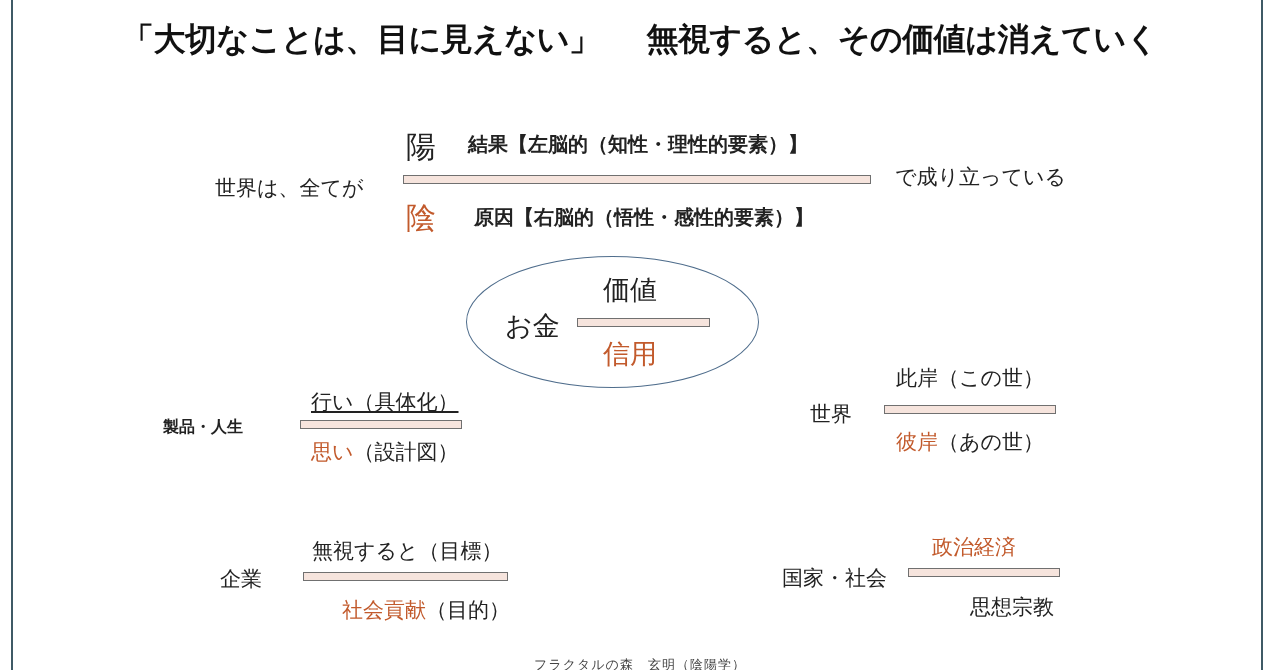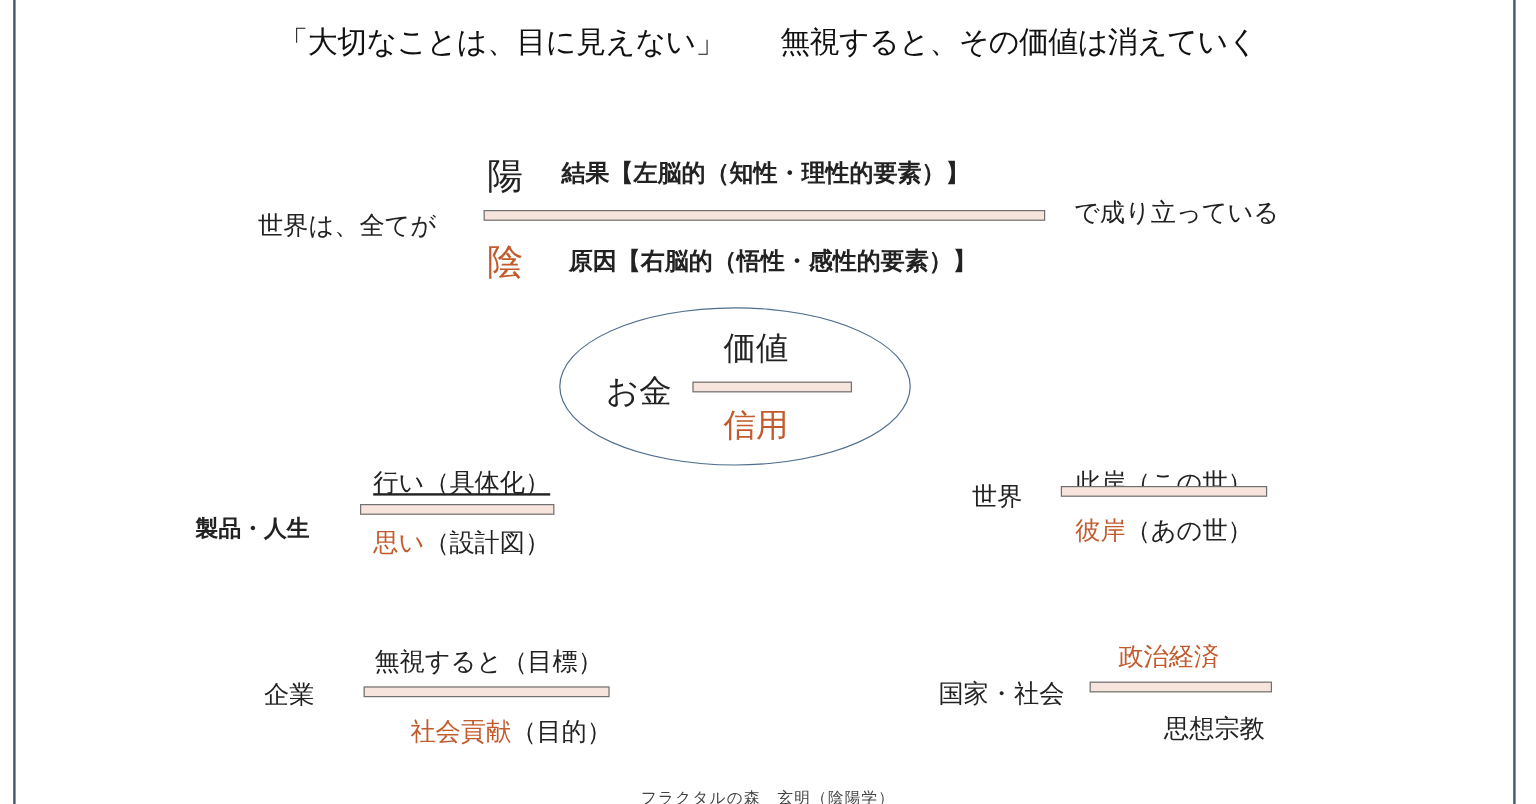--- a/index.html
+++ b/index.html
@@ -25,22 +25,22 @@
     .frame-left { left: 11px; }
     .frame-right { left: 1261px; }
 
     .abs { position: absolute; white-space: nowrap; }
 
     .title {
       left: 0;
       width: 1280px;
       top: 18px;
       text-align: center;
-      font-size: 25px;
-      font-weight: normal;
+      font-size: 32px;
+      font-weight: bold;
       letter-spacing: -0.5px;
       color: #111;
     }
     .title .gap { display: inline-block; width: 46px; }
 
     .bar {
       position: absolute;
       height: 7px;
       background: #f6e4dd;
       border: 1px solid #707070;
@@ -90,29 +90,29 @@
 
 <div>
   <div class="ellipse"></div>
   <div class="abs txt-lg" style="left:505px; top:308px;">お金</div>
   <div class="abs txt-lg" style="left:603px; top:272px;">価値</div>
   <div class="bar" style="left:577px; top:318px; width:131px;"></div>
   <div class="abs txt-lg orange" style="left:603px; top:336px;">信用</div>
 </div>
 
 <div>
-  <div class="abs txt bold-txt" style="left:163px; top:428px; font-size:19px;">製品・人生</div>
+  <div class="abs txt bold-txt" style="left:163px; top:417px; font-size:16px;">製品・人生</div>
   <div class="abs txt" style="left:311px; top:388px;text-decoration:underline;">行い（具体化）</div>
   <div class="bar" style="left:300px; top:420px; width:160px;"></div>
   <div class="abs txt" style="left:311px; top:438px;"><span class="orange">思い</span><span>（設計図）</span></div>
 </div>
 
 <div>
   <div class="abs txt" style="left:810px; top:400px;">世界</div>
-  <div class="abs txt" style="left:896px; top:388px;">此岸（この世）</div>
+  <div class="abs txt" style="left:896px; top:364px;">此岸（この世）</div>
   <div class="bar" style="left:884px; top:405px; width:170px;"></div>
   <div class="abs txt" style="left:896px; top:428px;font-family:Liberation Serif, serif;"><span class="orange">彼岸</span><span>（あの世）</span></div>
 </div>
 
 <div>
   <div class="abs txt" style="left:220px; top:565px;">企業</div>
   <div class="abs txt" style="left:312px; top:537px;">無視すると（目標）</div>
   <div class="bar" style="left:303px; top:572px; width:203px;"></div>
   <div class="abs txt" style="left:312px; top:596px;margin-left:30px;"><span class="orange">社会貢献</span><span>（目的）</span></div>
 </div>

